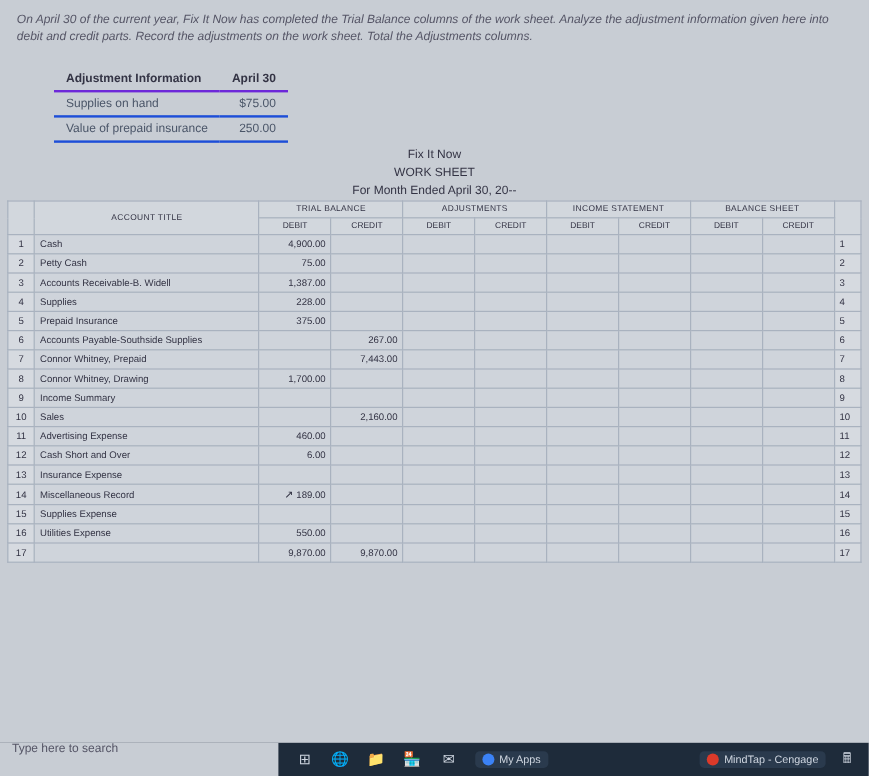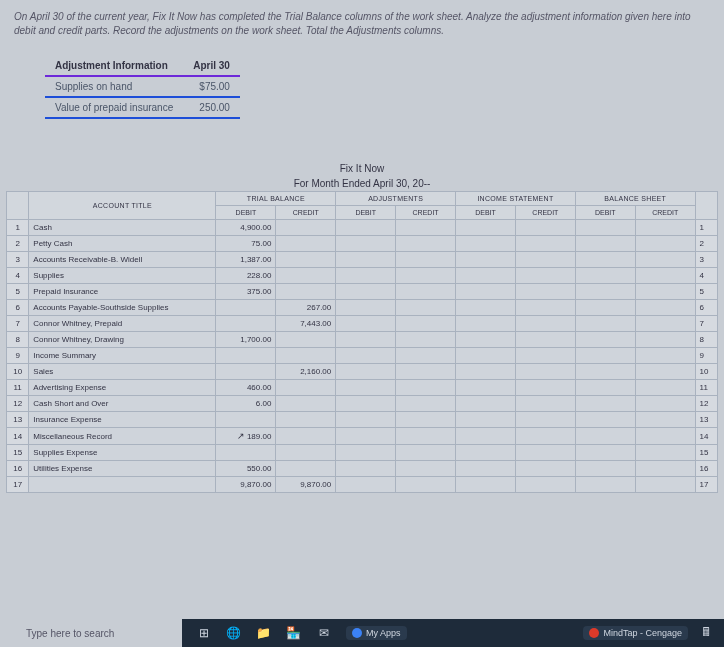--- a/index.html
+++ b/index.html
@@ -35,21 +35,20 @@
     }
     .adj-info-box th {
       font-weight: bold;
       color: #334;
       border-bottom: 2px solid #6d28d9;
     }
     .adj-info-box th:last-child, .adj-info-box td:last-child {
       text-align: right;
     }
     .worksheet-wrap {
-      margin-top: 40px;
       padding: 0 6px;
     }
     .ws-title {
       text-align: center;
       font-size: 10px;
       color: #334;
       padding: 2px 0;
     }
     table.worksheet {
       width: 100%;
@@ -96,24 +95,23 @@
       background: #1e2b3a;
       display: flex;
       align-items: center;
       color: #cfd6e0;
       font-size: 10px;
     }
     .taskbar .search-area {
       background: #c8cdd4;
       height: 100%;
       display: flex;
-      align-items: center;
-      padding: 0 8px 0 26px;
+      padding: 0 8px 0 10px;
       color: #556;
-      width: 182px;
+      width: 232px;
     }
     .taskbar .tb-icons {
       display: flex;
       align-items: center;
       gap: 14px;
       padding-left: 14px;
       flex: 1;
     }
     .taskbar .tb-icon {
       width: 16px; height: 16px;
@@ -160,20 +158,21 @@
       <td>Value of prepaid insurance</td>
       <td>250.00</td>
     </tr>
   </tbody>
     </table>
 </div>
 
 
 <div class="worksheet-wrap">
   <div class="ws-title">Fix It Now</div>
+  <div class="ws-title">WORK SHEET</div>
   <div class="ws-title">For Month Ended April 30, 20--</div>
 
   <table class="worksheet">
     <thead>
       <tr class="group-header">
         <th class="rownum" rowspan="2"></th>
         <th class="acct-col" rowspan="2">ACCOUNT TITLE</th>
         <th colspan="2">TRIAL BALANCE</th>
         <th colspan="2">ADJUSTMENTS</th>
         <th colspan="2">INCOME STATEMENT</th>

